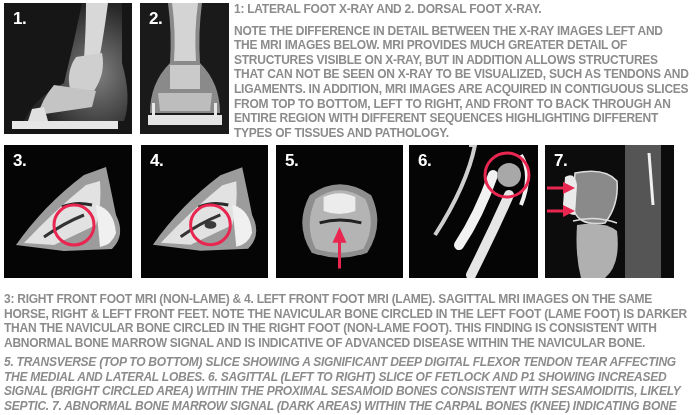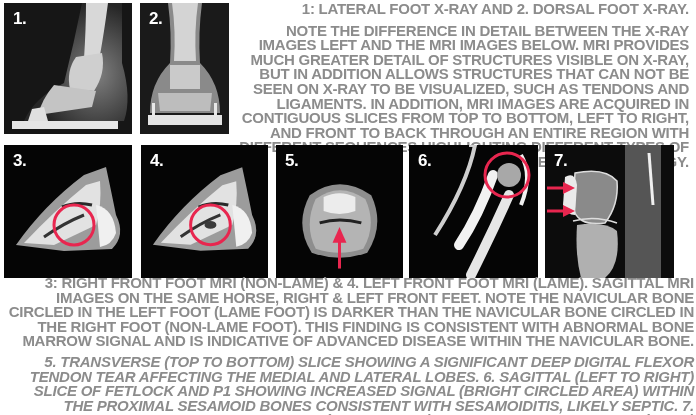--- a/index.html
+++ b/index.html
@@ -3,26 +3,26 @@
   <meta charset="utf-8">
   <style>
     html, body { margin: 0; padding: 0; background: #ffffff; }
     body { width: 696px; height: 415px; position: relative; overflow: hidden;
            font-family: "Liberation Sans", "DejaVu Sans", sans-serif; }
     .panel { position: absolute; background: #050505; overflow: hidden; }
     .panel svg { position: absolute; left: 0; top: 0; width: 100%; height: 100%; }
     .num { position: absolute; left: 9px; top: 6px; color: #ffffff; font-weight: bold;
            font-size: 17px; letter-spacing: -0.5px; z-index: 3; }
     .caption { position: absolute; color: #8c8c8c; font-weight: bold; text-transform: uppercase;
-               font-size: 15px; line-height: 14.6px; letter-spacing: -0.25px;
-               transform-origin: left top; text-align: right; }
+               font-size: 12px; line-height: 14.6px; letter-spacing: -0.25px;
+               transform-origin: left top; }
     .caption p { margin: 0; }
     #cap-top { left: 234px; top: 2px; width: 455px; }
     #cap-top .head { margin-bottom: 7px; }
-    #cap-mid { left: 4px; top: 276px; width: 690px; }
+    #cap-mid { left: 4px; top: 292px; width: 690px; }
     #cap-bot { left: 4px; top: 355px; width: 690px; font-style: italic; }
   </style>
 </head>
 <body>
 
 <div class="panel" style="left:4px; top:3px; width:128px; height:131px; background:#161616;">
   <svg viewBox="0 0 128 131">
     <defs>
       <radialGradient id="g1" cx="0.7" cy="0.6" r="0.6">
         <stop offset="0" stop-color="#9a9a9a"></stop>

